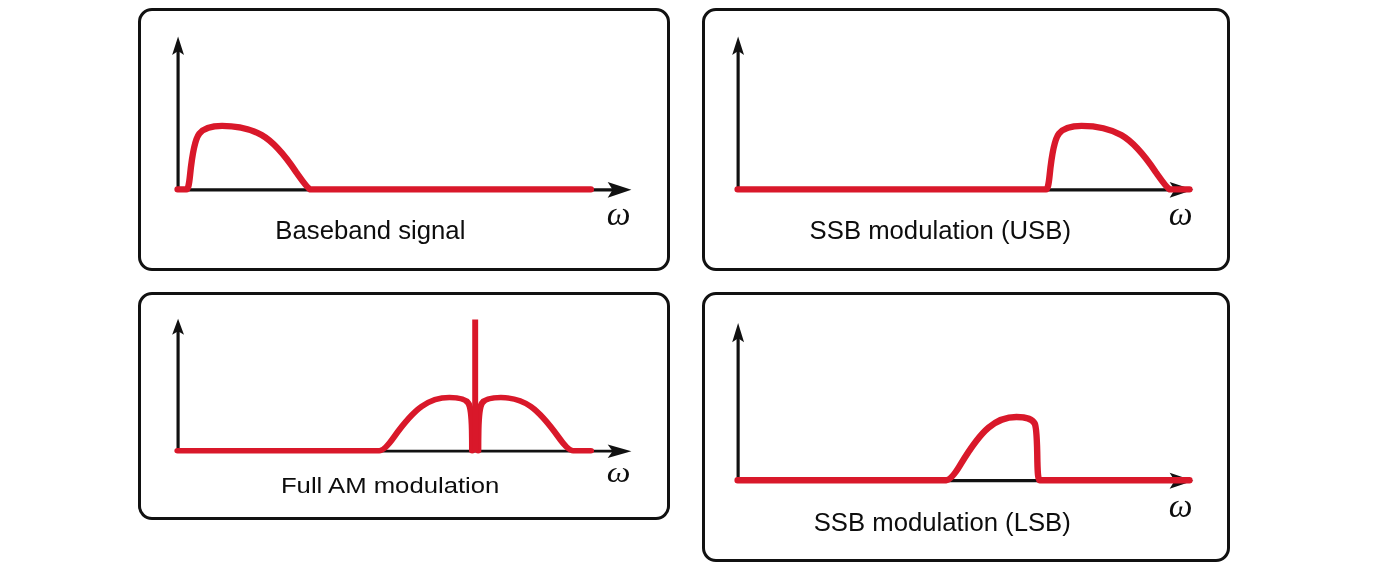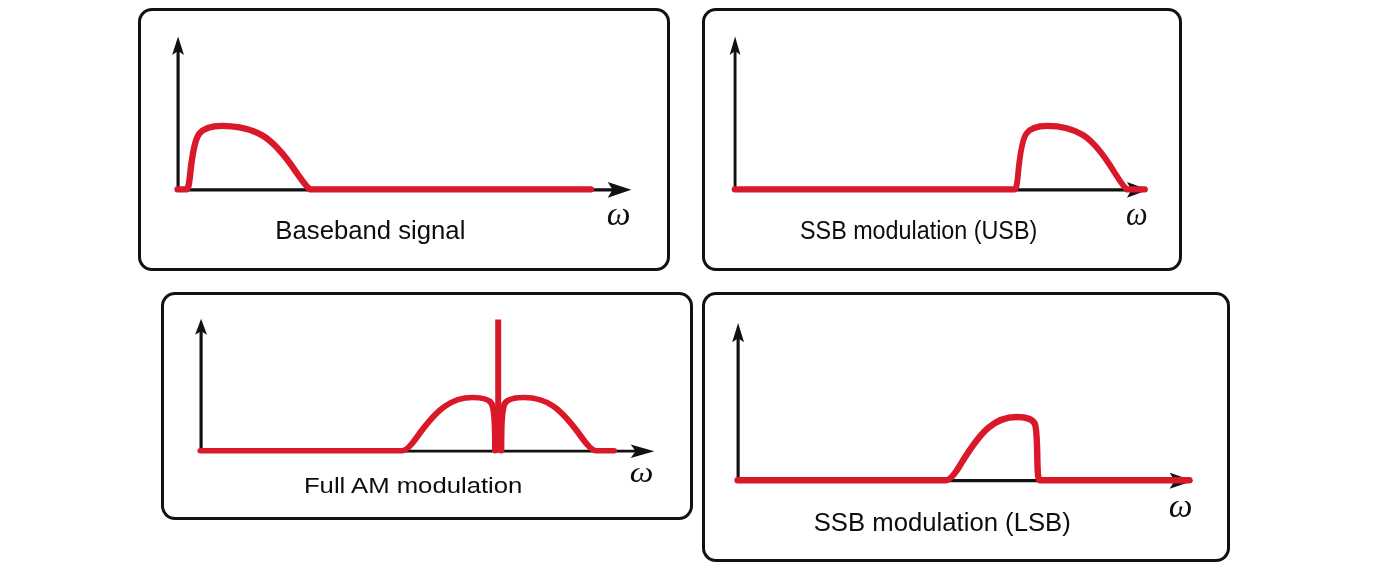--- a/index.html
+++ b/index.html
@@ -88,21 +88,21 @@
                C 64 119 72 117.5 82 117.5
                C 96 117.5 110 120 122 127
                C 136 135 147 150 157 165
                C 164 175 168 181 171 182.5
                L 455 182.5"></path>
       <text class="caption" x="232" y="233">Baseband signal</text>
       <text class="omega" x="483" y="219">ω</text>
     </svg>
   </div>
 
-  <div class="panel" style="left:702px; top:8px; width:480px; height:263px;">
+  <div class="panel" style="left:702px; top:8px; width:528px; height:263px;">
     <svg class="panel-svg" viewBox="0 0 528 263" preserveAspectRatio="none">
       <g>
         <line class="axis-line" x1="33.5" y1="183" x2="33.5" y2="36"></line>
         <polygon class="axis-head" points="33.5,26 27.5,45 33.5,41 39.5,45"></polygon>
         <line class="axis-line" x1="33.5" y1="183" x2="478" y2="183"></line>
         <polygon class="axis-head" points="494,183 470,175 475,183 470,191"></polygon>
       </g>
       <path class="spectrum" d="M 33 182.5
                L 345 182.5
                C 346.5 182.5 347.6 178 348.6 168
@@ -110,21 +110,21 @@
                C 363 119 371 117.5 381 117.5
                C 395 117.5 409 120 421 127
                C 435 135 446 150 456 165
                C 463 175 467 181 470 182.5
                L 490 182.5"></path>
       <text class="caption" x="238" y="233">SSB modulation (USB)</text>
       <text class="omega" x="481" y="219">ω</text>
     </svg>
   </div>
 
-  <div class="panel" style="left:138px; top:292px; width:532px; height:228px;margin-left:23px;">
+  <div class="panel" style="left:138px; top:292px; width:532px; height:228px;">
     <svg class="panel-svg" viewBox="0 0 532 263" preserveAspectRatio="none">
       <g>
         <line class="axis-line" x1="37.5" y1="185" x2="37.5" y2="38"></line>
         <polygon class="axis-head" points="37.5,28 31.5,47 37.5,43 43.5,47"></polygon>
         <line class="axis-line" x1="37.5" y1="185" x2="480" y2="185"></line>
         <polygon class="axis-head" points="496,185 472,177 477,185 472,193"></polygon>
       </g>
       <path class="spectrum" d="M 37 184.5
                L 241 184.5
                C 245 184.5 250 178 256 168

